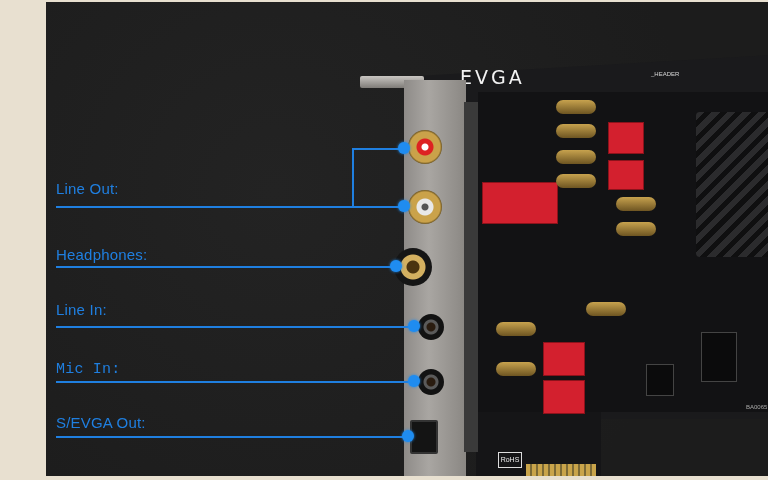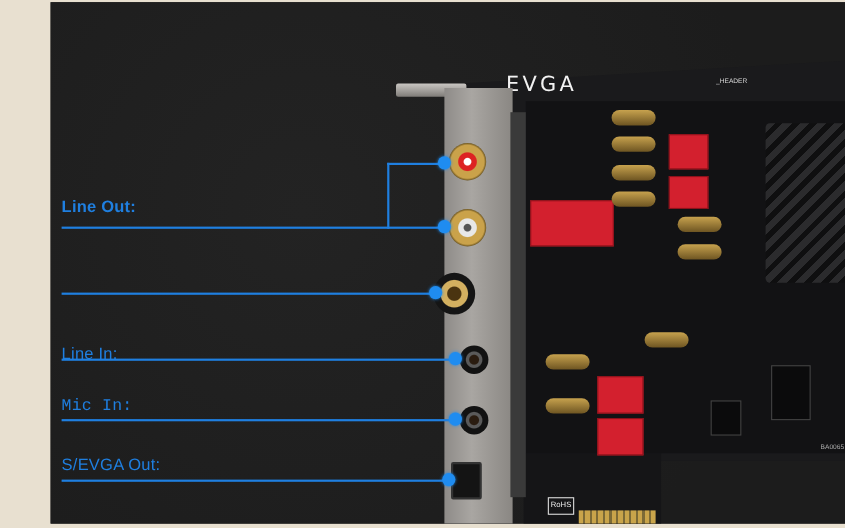--- a/index.html
+++ b/index.html
@@ -71,31 +71,32 @@
   <div class="jack rca" style="left:362px;top:128px;"></div>
   <div class="jack rca white" style="left:362px;top:188px;"></div>
   <div class="jack headjack" style="left:348px;top:246px;"></div>
   <div class="jack mini" style="left:372px;top:312px;"></div>
   <div class="jack mini" style="left:372px;top:367px;"></div>
   <div class="optical"></div>
 
   <div style="position:absolute;left:452px;top:450px;width:22px;height:14px;border:1px solid #ddd;color:#eee;font-size:7px;text-align:center;line-height:14px;">RoHS</div>
   <div style="position:absolute;left:700px;top:402px;color:#aaa;font-size:6px;">BA0065</div>
 
-  <div class="label" style="top:178px;font-weight:bold;">Line Out:</div>
+  <div class="label" style="top:178px;">Line Out:</div>
   <div class="hline" style="top:204px;width:348px;"></div>
   <div class="vline" style="left:306px;top:146px;height:60px;"></div>
   <div class="hline" style="left:306px;top:146px;width:52px;"></div>
   <div class="dot" style="left:352px;top:140px;"></div>
   <div class="dot" style="left:352px;top:198px;"></div>
 
+  <div class="label" style="top:244px;">Headphones:</div>
   <div class="hline" style="top:264px;width:340px;"></div>
   <div class="dot" style="left:344px;top:258px;"></div>
 
-  <div class="label" style="top:311px;">Line In:</div>
+  <div class="label" style="top:299px;">Line In:</div>
   <div class="hline" style="top:324px;width:358px;"></div>
   <div class="dot" style="left:362px;top:318px;"></div>
 
   <div class="label" style="top:359px;font-family:Liberation Mono, monospace;">Mic In:</div>
   <div class="hline" style="top:379px;width:358px;"></div>
   <div class="dot" style="left:362px;top:373px;"></div>
 
   <div class="label" style="top:412px;">S/EVGA Out:</div>
   <div class="hline" style="top:434px;width:352px;"></div>
   <div class="dot" style="left:356px;top:428px;"></div>

